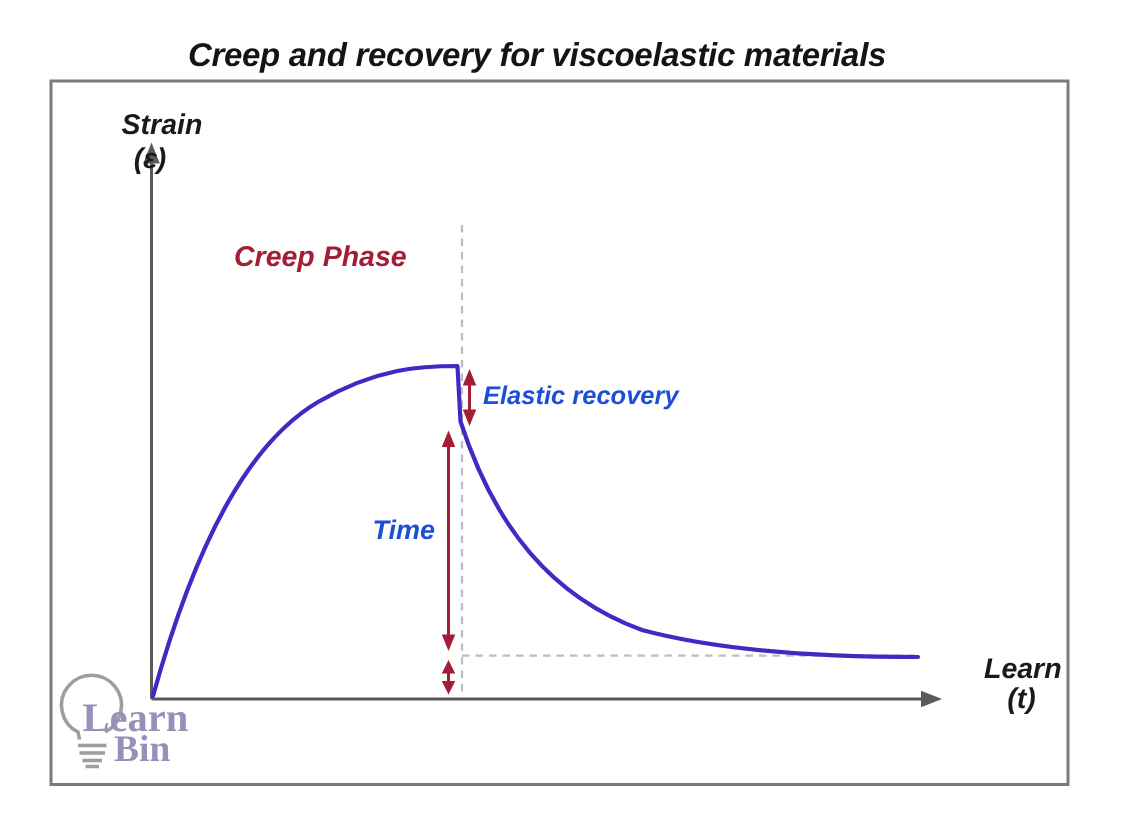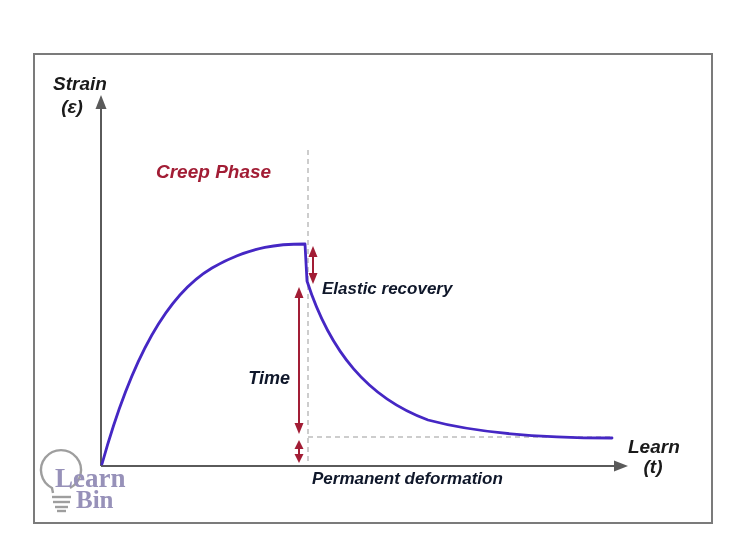--- a/index.html
+++ b/index.html
@@ -12,40 +12,41 @@
     left:100px;top:24px;width:516px;text-align:center;
     font-size:22px;font-weight:bold;font-style:italic;color:#141414;
     letter-spacing:-0.2px;
   }
   #chart-box{
     left:33px;top:53px;width:676px;height:467px;
     border:2px solid #7b7b7b;background:#ffffff;
   }
   #diagram-svg{left:0;top:0;width:750px;height:545px;}
   .axis-label{
-    font-size:19px;font-weight:bold;font-style:italic;color:#1a1a1a;text-align:center;
+    font-size:19px;font-weight:bold;font-style:italic;color:#1a1a1a;text-align:center;margin-left:28px;
   }
   .phase-label{
     font-size:19px;font-weight:bold;font-style:italic;color:#a21d35;white-space:nowrap;
   }
   .navy-label{
-    font-size:17px;font-weight:bold;font-style:italic;color:#0f172a;white-space:nowrap;margin-top:25px;
+    font-size:17px;font-weight:bold;font-style:italic;color:#1d4ed8;white-space:nowrap;
   }
   .logo-text{
     font-family:"Liberation Serif",serif;font-weight:bold;color:#9791b9;
     white-space:nowrap;line-height:1;text-align:right;
   }
   #logo-learn{left:55px;top:465px;font-size:27px;}
   #logo-bin{left:76px;top:487px;font-size:25px;}
 </style>
 </head>
 <body>
 
 <div id="canvas">
 
+  <div id="title" class="abs">Creep and recovery for viscoelastic materials</div>
 
   <div id="chart-box" class="abs"></div>
 
   <svg id="diagram-svg" class="abs" viewBox="0 0 750 545">
 
     <path d="M 308 150 L 308 464" fill="none" stroke-width="1.5" stroke-dasharray="5 4" stroke="#bdbdbd"></path>
 
     <path d="M 308 437 L 614 437" fill="none" stroke-width="1.5" stroke-dasharray="5 4" stroke="#bdbdbd"></path>
 
     <path d="M 101 466 L 101 108" fill="none" stroke-width="2" stroke="#5a5a5a"></path>
@@ -90,18 +91,17 @@
 
   <div class="abs axis-label" style="left:48px;top:73px;width:64px;">Strain</div>
   <div class="abs axis-label" style="left:48px;top:96px;width:48px;">(ε)</div>
   <div class="abs axis-label" style="left:628px;top:436px;width:50px;">Learn</div>
   <div class="abs axis-label" style="left:628px;top:456px;width:50px;">(t)</div>
 
   <div class="abs phase-label" style="left:156px;top:161px;text-align:center;">Creep Phase</div>
 
   <div class="abs navy-label" style="left:322px;top:254px;">Elastic recovery</div>
   <div class="abs navy-label" style="left:230px;top:343px;width:60px;text-align:right;font-size:18px;">Time</div>
-  <div class="abs navy-label" style="left:312px;top:444px;">Permanent deformation</div>
 
   <div id="logo-learn" class="abs logo-text">Learn</div>
   <div id="logo-bin" class="abs logo-text">Bin</div>
 
 </div>
 
 </body></html>

